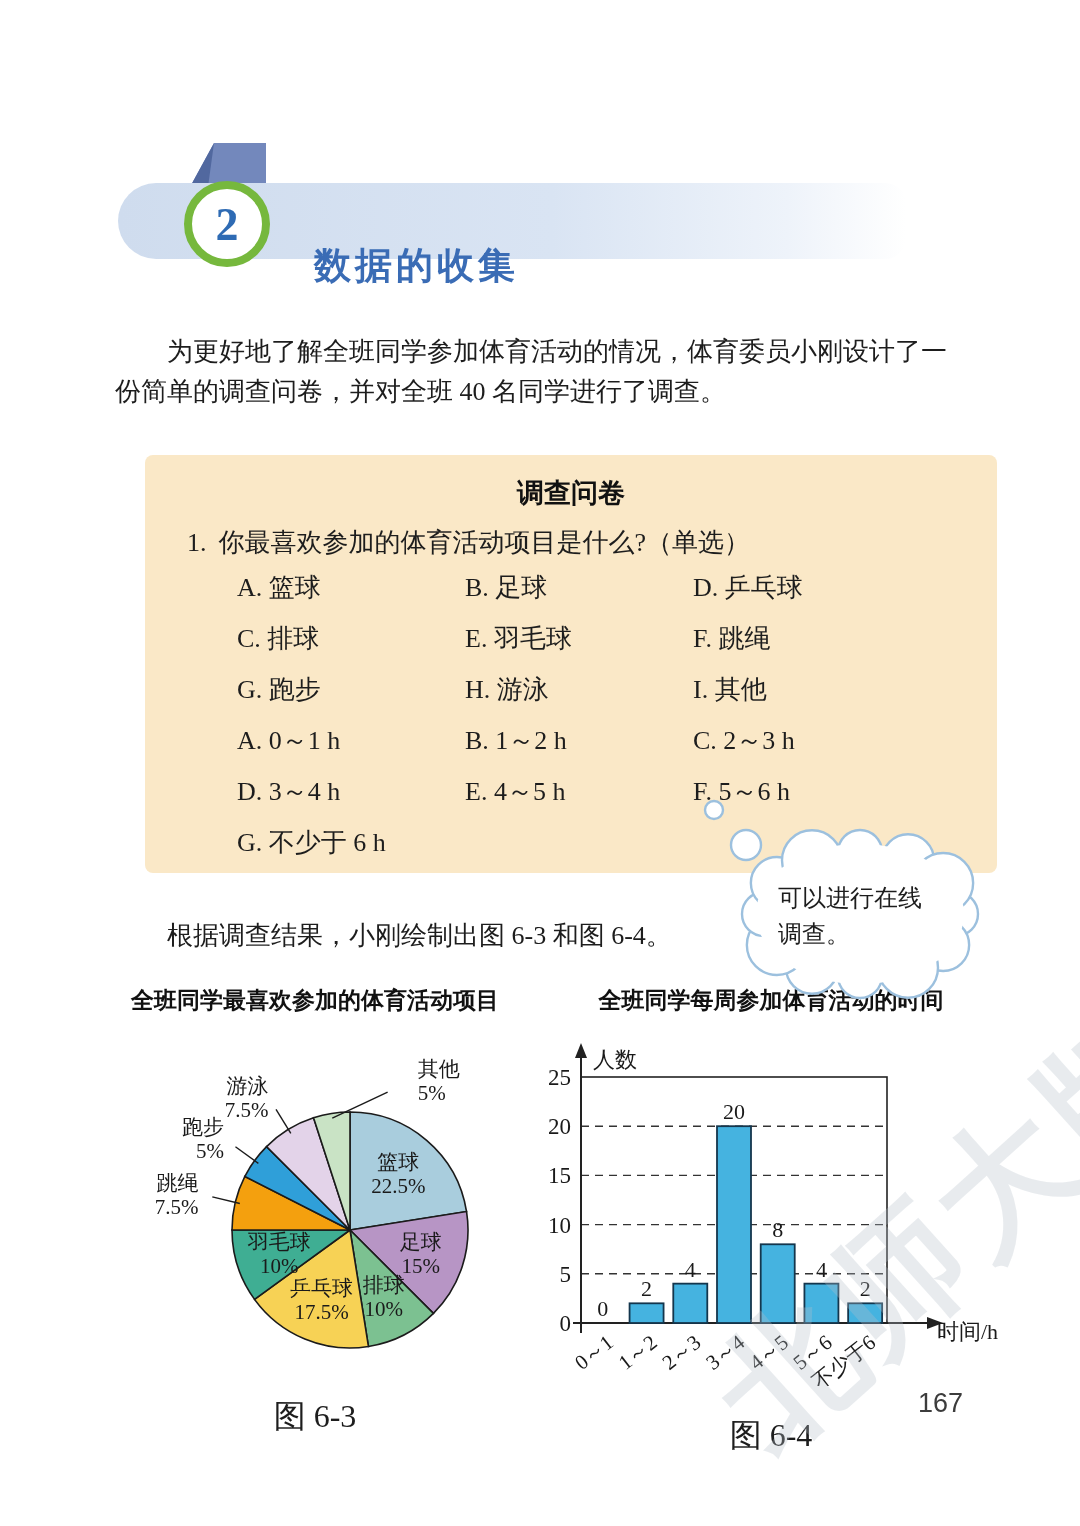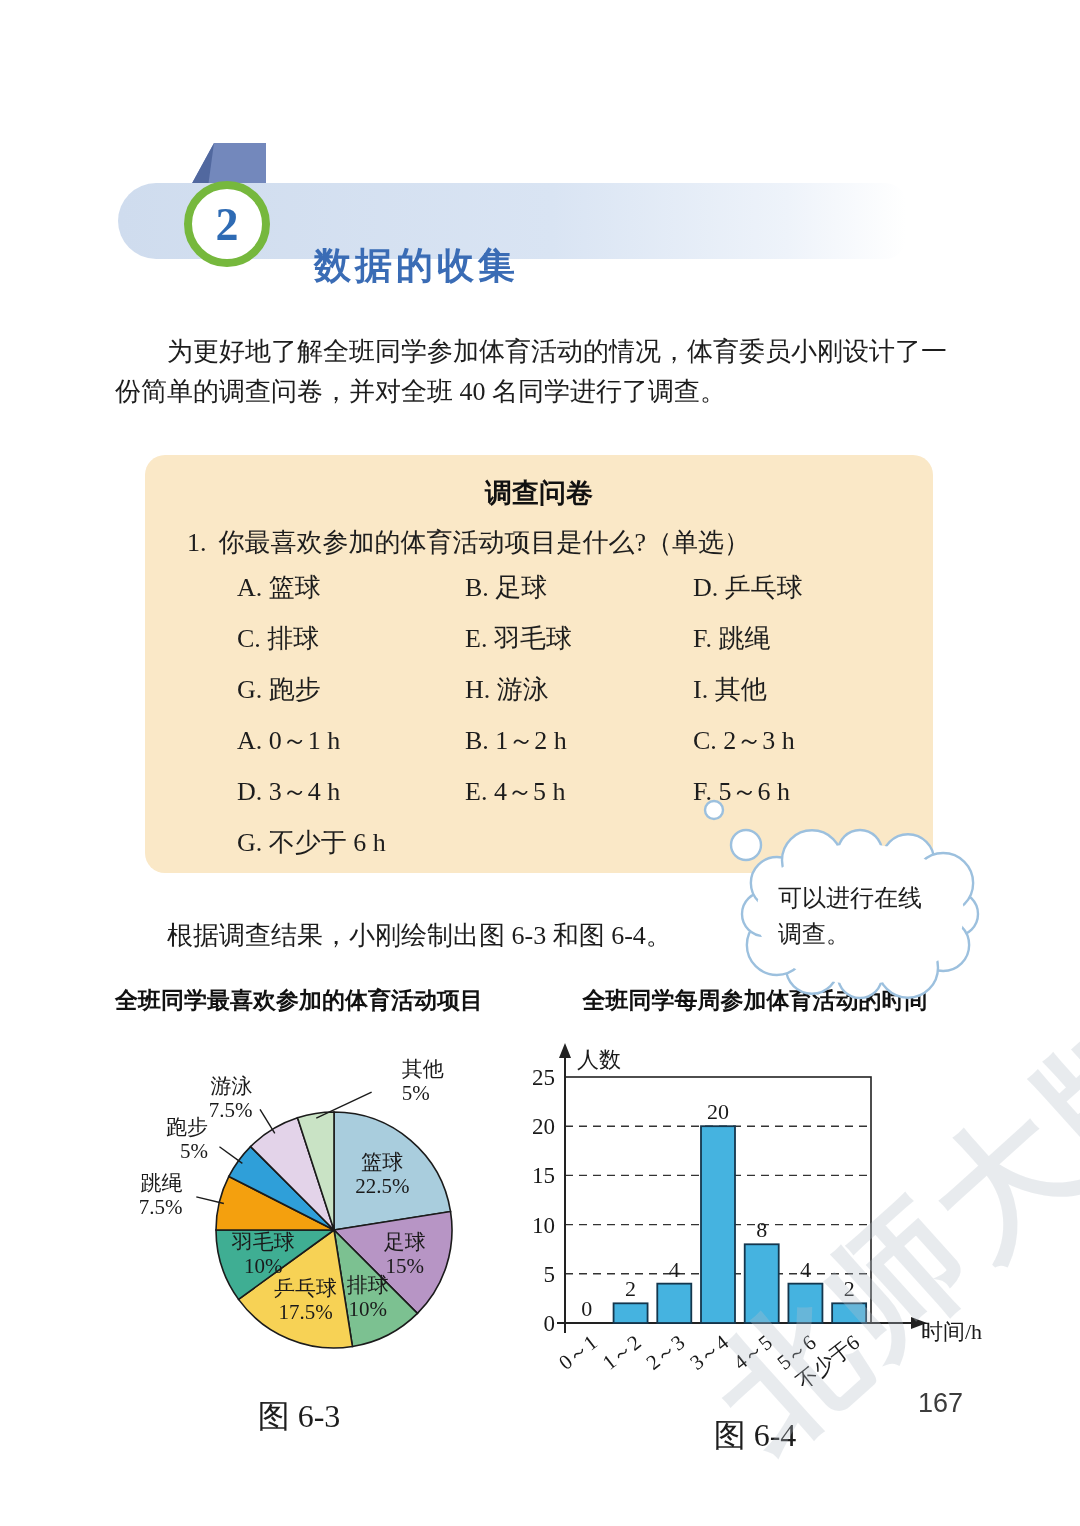--- a/index.html
+++ b/index.html
@@ -13,36 +13,36 @@
   .bookmark{position:absolute;left:188px;top:140px;}
   .badge{position:absolute;left:184px;top:181px;width:70px;height:70px;background:#fff;
          border:8px solid #76b83d;border-radius:50%;display:flex;align-items:center;justify-content:center;z-index:2;}
   .badge span{font-weight:bold;font-size:46px;color:#2e6bb4;}
   .header-title{position:absolute;left:314px;top:197px;font-family:"Liberation Sans","DejaVu Sans",sans-serif;
         font-weight:bold;font-size:37px;letter-spacing:4px;color:#3a6cb5;margin-top:44px;}
 
   .intro{position:absolute;left:115px;top:332px;width:852px;margin:0;font-size:26px;line-height:40px;text-indent:2em;}
 
   
-  .qbox{position:absolute;left:145px;top:455px;width:788px;height:418px;background:#fae8c7;
-        border-radius:20px;box-sizing:border-box;padding:20px 40px 0 40px;}
+  .qbox{position:absolute;left:145px;top:455px;width:852px;height:418px;background:#fae8c7;
+        border-radius:8px;box-sizing:border-box;padding:20px 40px 0 40px;}
   .qtitle{text-align:center;font-family:"Liberation Sans","DejaVu Sans",sans-serif;
         font-weight:bold;font-size:27px;margin-bottom:14px;color:#111;}
   .question{font-size:26px;margin:6px 0 8px 2px;}
   .qnum{margin-right:12px;}
   .opts{margin:10px 0 16px 52px;display:grid;grid-template-columns:228px 228px 1fr;row-gap:16px;font-size:26px;}
 
   
   .bubble{position:absolute;left:688px;top:788px;z-index:3;}
   .bubble-text{font:24px "Liberation Serif","DejaVu Serif",serif;fill:#1d1d1d;}
 
   .result{position:absolute;left:115px;top:918px;width:800px;margin:0;font-size:26px;text-indent:2em;}
 
   
-  .charts{position:absolute;left:99px;top:985px;display:flex;gap:16px;align-items:flex-start;}
+  .charts{position:absolute;left:115px;top:985px;display:flex;gap:16px;align-items:flex-start;}
   .chart-block{display:flex;flex-direction:column;}
   .chart-title{font-family:"Liberation Sans","DejaVu Sans",sans-serif;font-weight:bold;font-size:23px;
         text-align:center;line-height:30px;margin-bottom:10px;color:#111;}
   .pie-block{width:400px;}
   .bar-block{width:480px;gap:16px;}
   .caption{text-align:center;font-size:32px;margin-top:2px;}
   .bar-block .caption{margin-top:12px;}
 
   
   .plabel{font:21px "Liberation Serif","DejaVu Serif",serif;fill:#1a1a1a;}

